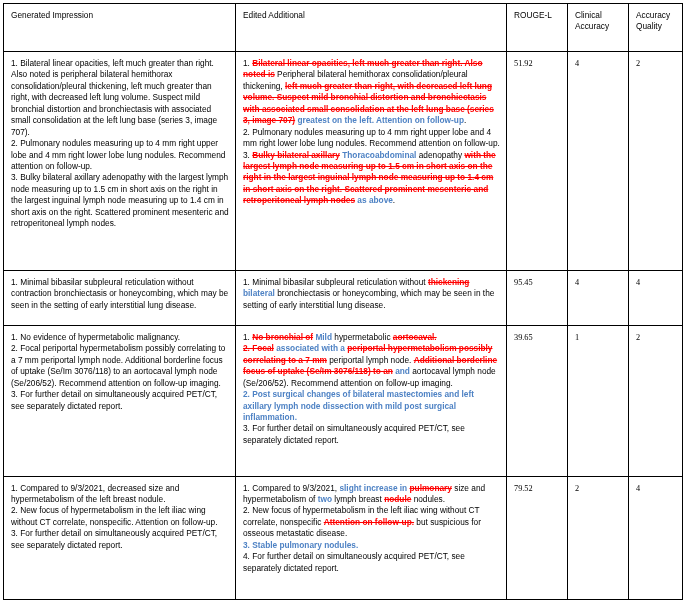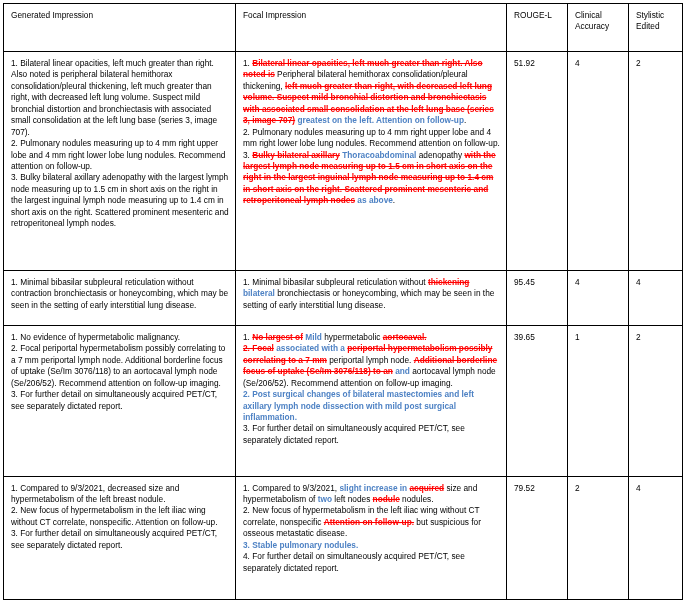--- a/index.html
+++ b/index.html
@@ -47,20 +47,21 @@
     vertical-align: top;
   }
   col.c-gen { width: 232px; }
   col.c-edit { width: 271px; }
   col.c-rouge { width: 61px; }
   col.c-clin { width: 61px; }
   col.c-styl { width: 54px; }
 
   .num-cell {
     font-size: 8.3px;
+    font-family: Liberation Serif, serif;
   }
   .para {
     margin: 0;
     padding: 0;
   }
   .del {
     color: #FF0000;
     font-weight: bold;
     text-decoration: line-through;
   }
@@ -82,24 +83,24 @@
     <colgroup>
       <col class="c-gen">
       <col class="c-edit">
       <col class="c-rouge">
       <col class="c-clin">
       <col class="c-styl">
     </colgroup>
     <thead>
       <tr>
         <th>Generated Impression</th>
-        <th>Focal Impression</th>
+        <th>Edited Additional</th>
         <th>ROUGE-L</th>
         <th>Clinical Accuracy</th>
-        <th>Stylistic Edited</th>
+        <th>Accuracy Quality</th>
       </tr>
     </thead>
     <tbody id="table-body">
         <tr>
           <td>
             <div class="para">1. Bilateral linear opacities, left much greater than right. Also noted is peripheral bilateral hemithorax consolidation/pleural thickening, left much greater than right, with decreased left lung volume. Suspect mild bronchial distortion and bronchiectasis with associated small consolidation at the left lung base (series 3, image 707).</div>
             <div class="para">2. Pulmonary nodules measuring up to 4 mm right upper lobe and 4 mm right lower lobe lung nodules. Recommend attention on follow-up.</div>
             <div class="para">3. Bulky bilateral axillary adenopathy with the largest lymph node measuring up to 1.5 cm in short axis on the right in the largest inguinal lymph node measuring up to 1.4 cm in short axis on the right. Scattered prominent mesenteric and retroperitoneal lymph nodes.</div>
           </td>
           <td>
@@ -122,37 +123,37 @@
           <td class="num-cell">4</td>
           <td class="num-cell">4</td>
         </tr>
         <tr>
           <td>
             <div class="para">1. No evidence of hypermetabolic malignancy.</div>
             <div class="para">2. Focal periportal hypermetabolism possibly correlating to a 7 mm periportal lymph node. Additional borderline focus of uptake (Se/Im 3076/118) to an aortocaval lymph node (Se/206/52). Recommend attention on follow-up imaging.</div>
             <div class="para">3. For further detail on simultaneously acquired PET/CT, see separately dictated report.</div>
           </td>
           <td>
-            <div class="para"><span class="plain">1. </span><span class="del">No largest of</span><span class="plain"> </span><span class="ins">Mild</span><span class="plain"> hypermetabolic </span><span class="del">aortocaval.</span></div>
+            <div class="para"><span class="plain">1. </span><span class="del">No bronchial of</span><span class="plain"> </span><span class="ins">Mild</span><span class="plain"> hypermetabolic </span><span class="del">aortocaval.</span></div>
             <div class="para"><span class="del">2. Focal</span><span class="plain"> </span><span class="ins">associated with a</span><span class="plain"> </span><span class="del">periportal hypermetabolism possibly correlating to a 7 mm</span><span class="plain"> periportal lymph node. </span><span class="del">Additional borderline focus of uptake (Se/Im 3076/118) to an</span><span class="plain"> </span><span class="ins">and</span><span class="plain"> aortocaval lymph node (Se/206/52). Recommend attention on follow-up imaging.</span></div>
             <div class="para"><span class="ins">2. Post surgical changes of bilateral mastectomies and left axillary lymph node dissection with mild post surgical inflammation.</span></div>
             <div class="para"><span class="plain">3. For further detail on simultaneously acquired PET/CT, see separately dictated report.</span></div>
           </td>
           <td class="num-cell">39.65</td>
           <td class="num-cell">1</td>
           <td class="num-cell">2</td>
         </tr>
         <tr>
           <td>
             <div class="para">1. Compared to 9/3/2021, decreased size and hypermetabolism of the left breast nodule.</div>
             <div class="para">2. New focus of hypermetabolism in the left iliac wing without CT correlate, nonspecific. Attention on follow-up.</div>
             <div class="para">3. For further detail on simultaneously acquired PET/CT, see separately dictated report.</div>
           </td>
           <td>
-            <div class="para"><span class="plain">1. Compared to 9/3/2021, </span><span class="ins">slight increase in</span><span class="plain"> </span><span class="del">acquired</span><span class="plain"> size and hypermetabolism of </span><span class="ins">two</span><span class="plain"> left nodes </span><span class="del">nodule</span><span class="plain"> nodules.</span></div>
+            <div class="para"><span class="plain">1. Compared to 9/3/2021, </span><span class="ins">slight increase in</span><span class="plain"> </span><span class="del">pulmonary</span><span class="plain"> size and hypermetabolism of </span><span class="ins">two</span><span class="plain"> lymph breast </span><span class="del">nodule</span><span class="plain"> nodules.</span></div>
             <div class="para"><span class="plain">2. New focus of hypermetabolism in the left iliac wing without CT correlate, nonspecific </span><span class="del">Attention on follow-up.</span><span class="plain"> but suspicious for osseous metastatic disease.</span></div>
             <div class="para"><span class="ins">3. Stable pulmonary nodules.</span></div>
             <div class="para"><span class="plain">4. For further detail on simultaneously acquired PET/CT, see separately dictated report.</span></div>
           </td>
           <td class="num-cell">79.52</td>
           <td class="num-cell">2</td>
           <td class="num-cell">4</td>
         </tr>
       </tbody>
   </table>

